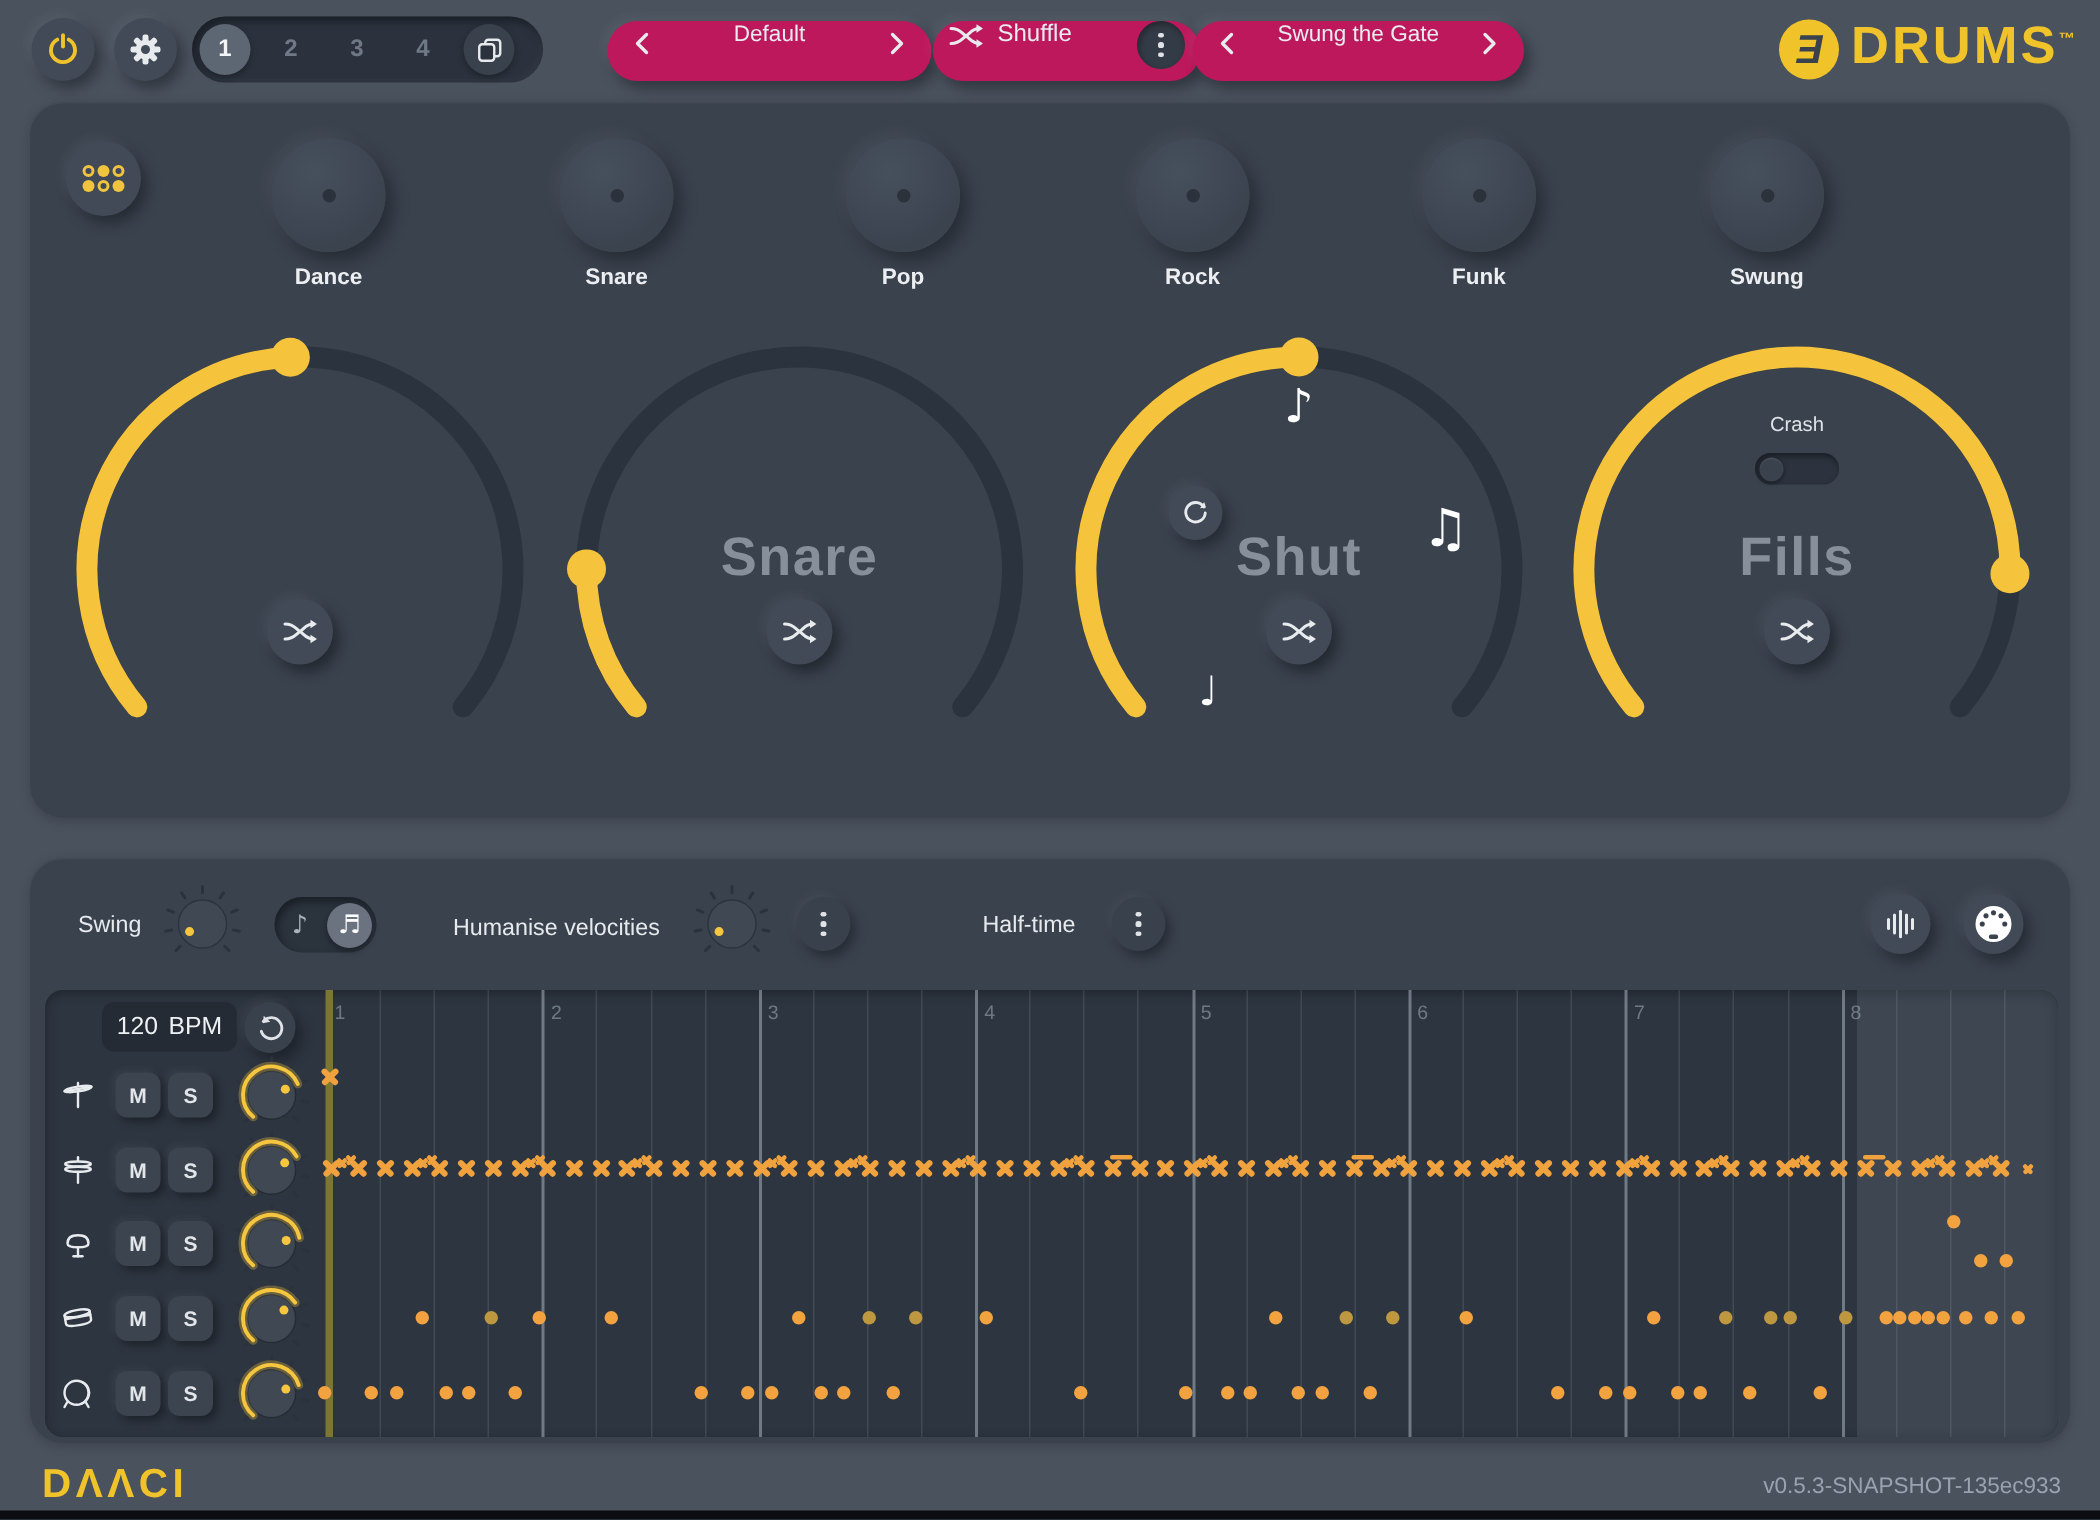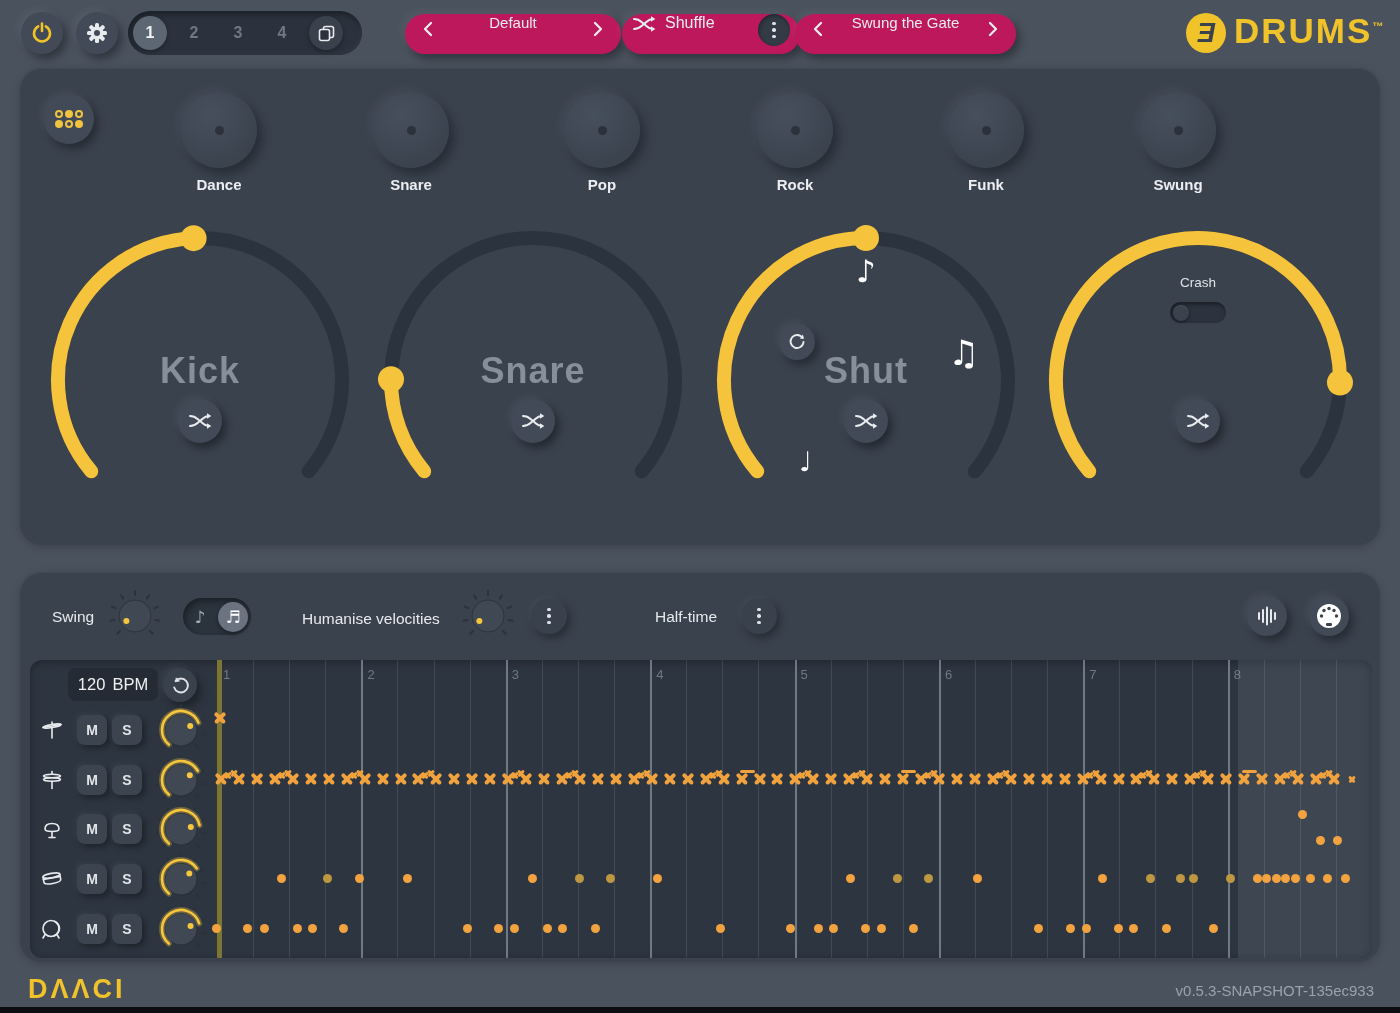--- a/index.html
+++ b/index.html
@@ -211,21 +211,20 @@
     </div>
 
   <div class="bigknob" style="left:40px;top:220px;">
     <div class="bigknob-svg">
         <svg width="320" height="320" viewBox="0 0 320 320">
       <path d="M 51.221689077105125 251.2758405754886 A 142 142 0 1 1 268.7783109228949 251.2758405754886" stroke="#2b333e" stroke-width="14" fill="none" stroke-linecap="round"></path>
       <path d="M 51.221689077105125 251.2758405754886 A 142 142 0 0 1 153.55845568564595 18.146179089718515" stroke="#f5c43c" stroke-width="14" fill="none" stroke-linecap="round"></path>
       <circle cx="153.55845568564595" cy="18.146179089718515" r="13" fill="#f5c43c"></circle>
     </svg>
       </div>
-    <div class="bigknob-label">Kick</div>
     <div class="shuffle-btn">
         <svg width="24" height="20" viewBox="0 0 24 20">
           <g stroke="#e9ecef" stroke-width="2" fill="none" stroke-linecap="round">
             <path d="M2 5 C8 5 9 8 12 10 C15 12 16 15 21 15"></path>
             <path d="M2 15 C8 15 9 12 12 10 C15 8 16 5 21 5"></path>
           </g>
           <path d="M19 2.2 L23.3 5 L19 7.8 Z" fill="#e9ecef"></path>
           <path d="M19 12.2 L23.3 15 L19 17.8 Z" fill="#e9ecef"></path>
         </svg>
       </div>
@@ -280,20 +279,21 @@
     <div class="note-glyph" style="left:93px;top:226px;font-size:27px;">♩</div>
   </div>
   <div class="bigknob" style="left:1038px;top:220px;">
     <div class="bigknob-svg">
         <svg width="320" height="320" viewBox="0 0 320 320">
       <path d="M 51.221689077105125 251.2758405754886 A 142 142 0 1 1 268.7783109228949 251.2758405754886" stroke="#2b333e" stroke-width="14" fill="none" stroke-linecap="round"></path>
       <path d="M 51.221689077105125 251.2758405754886 A 142 142 0 1 1 301.9783727122076 162.47824171409425" stroke="#f5c43c" stroke-width="14" fill="none" stroke-linecap="round"></path>
       <circle cx="301.9783727122076" cy="162.47824171409425" r="13" fill="#f5c43c"></circle>
     </svg>
       </div>
+    <div class="bigknob-label">Fills</div>
     <div class="shuffle-btn">
         <svg width="24" height="20" viewBox="0 0 24 20">
           <g stroke="#e9ecef" stroke-width="2" fill="none" stroke-linecap="round">
             <path d="M2 5 C8 5 9 8 12 10 C15 12 16 15 21 15"></path>
             <path d="M2 15 C8 15 9 12 12 10 C15 8 16 5 21 5"></path>
           </g>
           <path d="M19 2.2 L23.3 5 L19 7.8 Z" fill="#e9ecef"></path>
           <path d="M19 12.2 L23.3 15 L19 17.8 Z" fill="#e9ecef"></path>
         </svg>
       </div>

